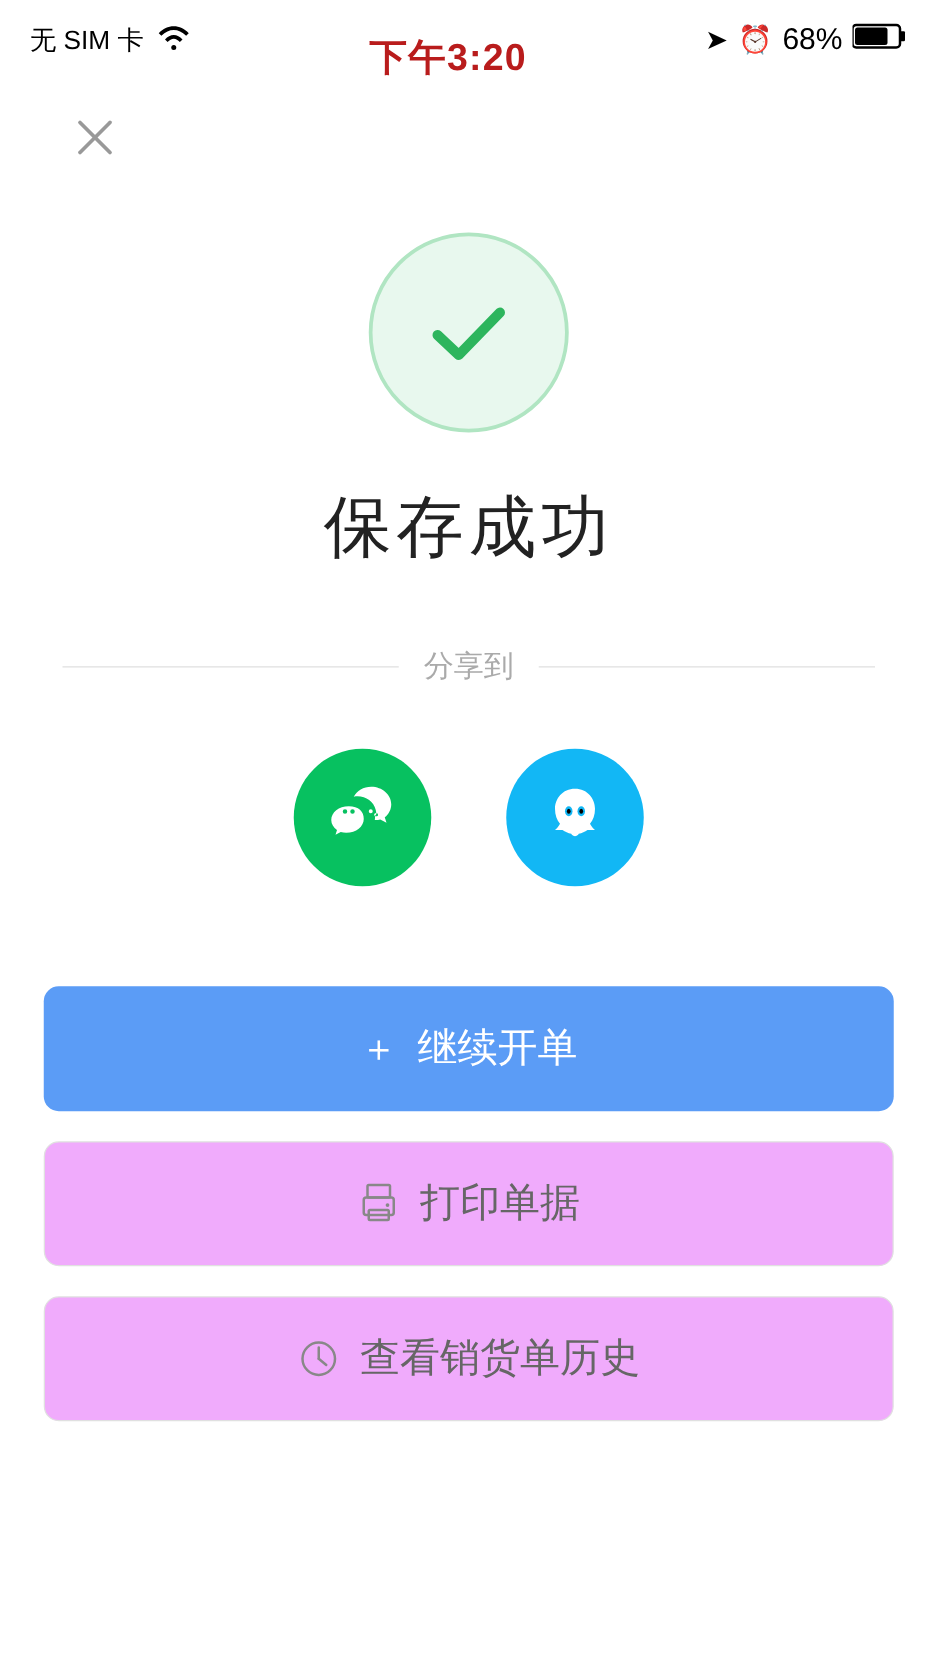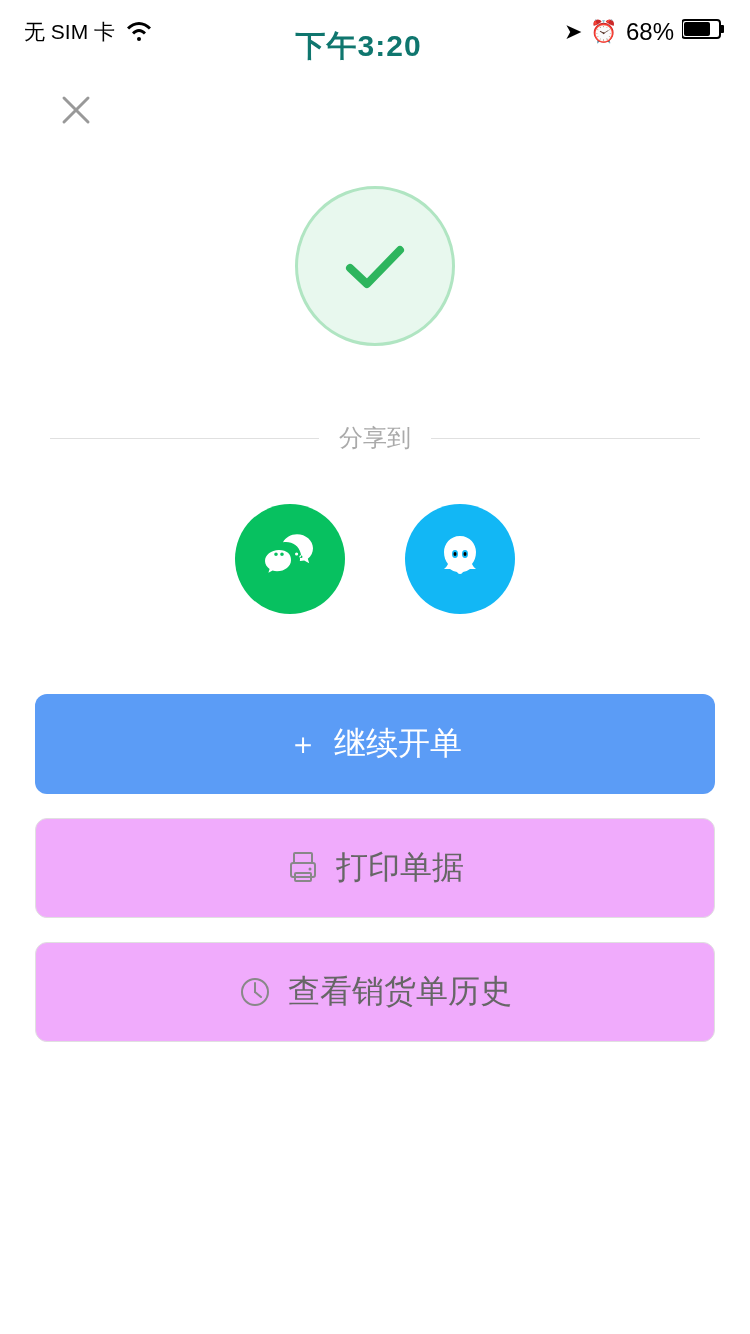--- a/index.html
+++ b/index.html
@@ -26,21 +26,21 @@
       display: flex;
       align-items: center;
       gap: 10px;
       font-size: 21px;
       font-weight: 500;
       color: #000;
     }
     .status-center {
       font-size: 30px;
       font-weight: 600;
-      color: #0f766e;
+      color: #b91c1c;
       letter-spacing: 1px;
       margin-top: 28px;
     }
     .status-right {
       display: flex;
       align-items: center;
       gap: 8px;
       font-size: 24px;
       color: #000;
     }
@@ -91,21 +91,21 @@
       color: #222;
       margin-top: 40px;
       letter-spacing: 4px;
     }
 
     
     .share-divider {
       width: 650px;
       display: flex;
       align-items: center;
-      margin-top: 76px;
+      margin-top: 58px;
       gap: 0;
     }
     .divider-line {
       flex: 1;
       height: 1px;
       background: #e0e0e0;
     }
     .divider-text {
       font-size: 24px;
       color: #aaa;
@@ -209,20 +209,21 @@
 </div>
 
 <div class="main-content">
 
   <div class="success-circle">
     <svg width="80" height="80" viewBox="0 0 80 80" fill="none">
       <path d="M15 42L32 58L65 24" stroke="#2db55d" stroke-width="8" stroke-linecap="round" stroke-linejoin="round"></path>
     </svg>
   </div>
 
+  <div class="success-title">保存成功</div>
 
   <div class="share-divider">
     <div class="divider-line"></div>
     <span class="divider-text">分享到</span>
     <div class="divider-line"></div>
   </div>
 
   <div class="share-icons">
 
     <div class="share-icon-btn wechat">

